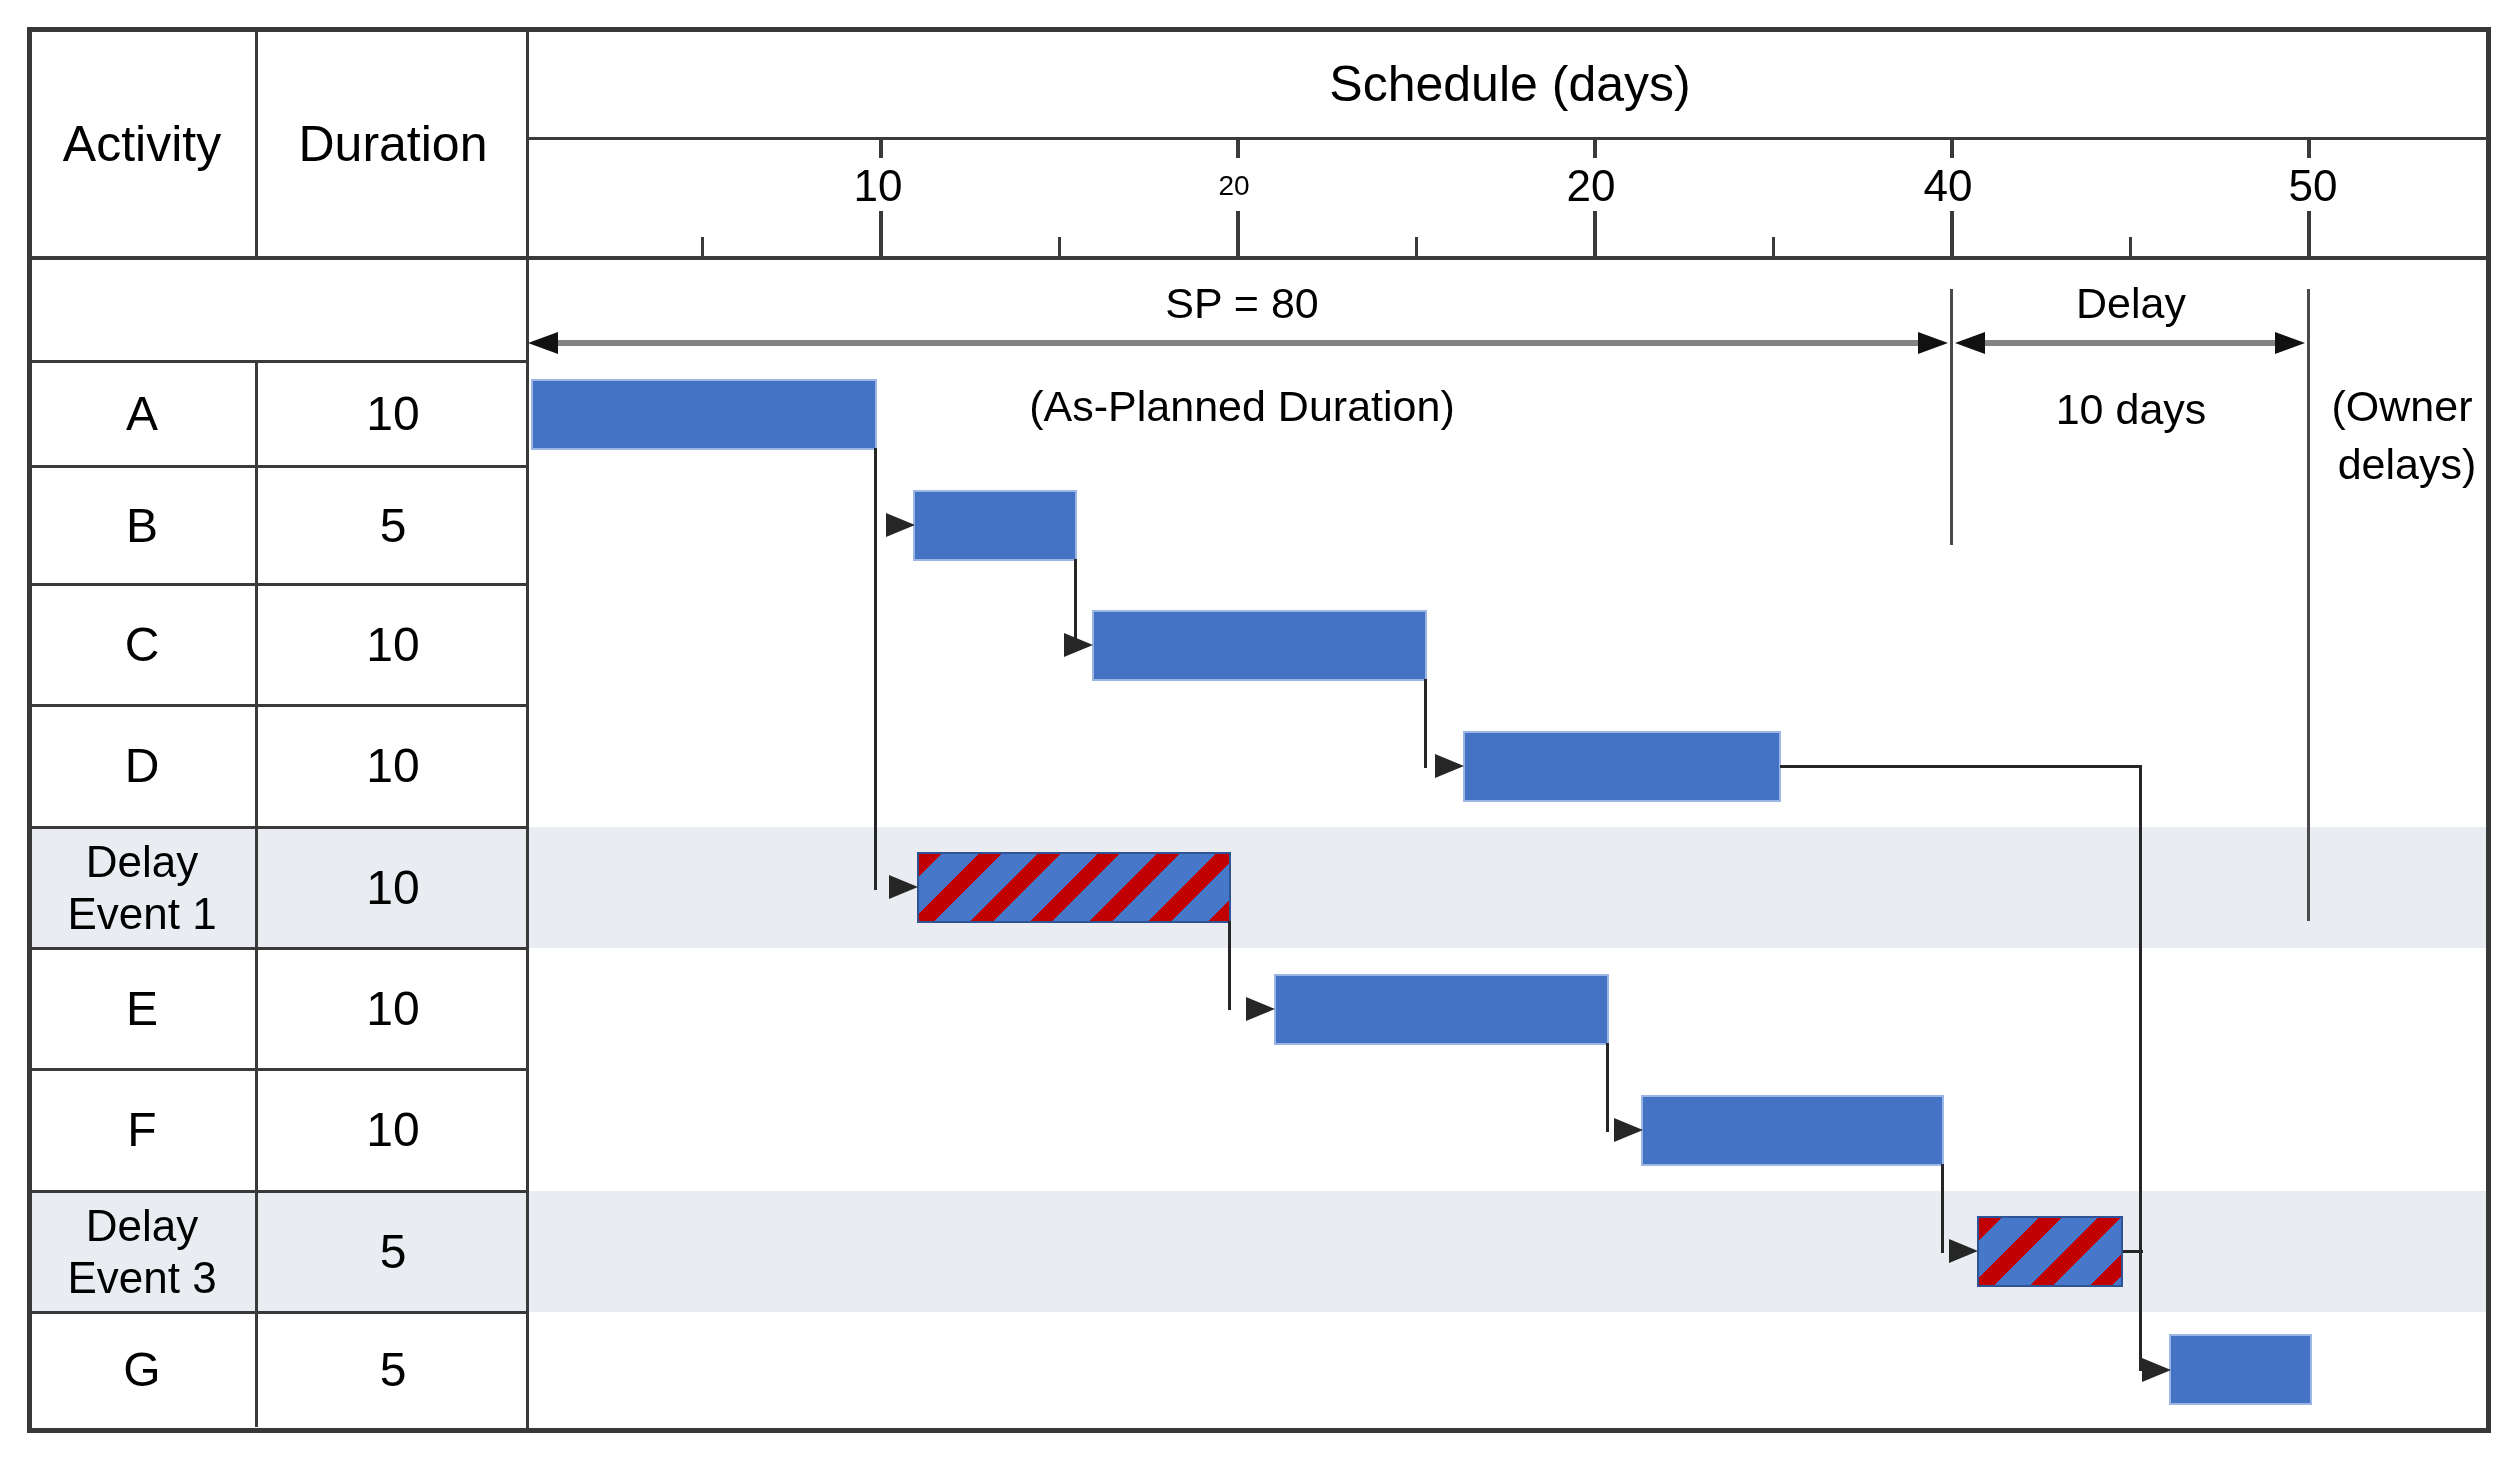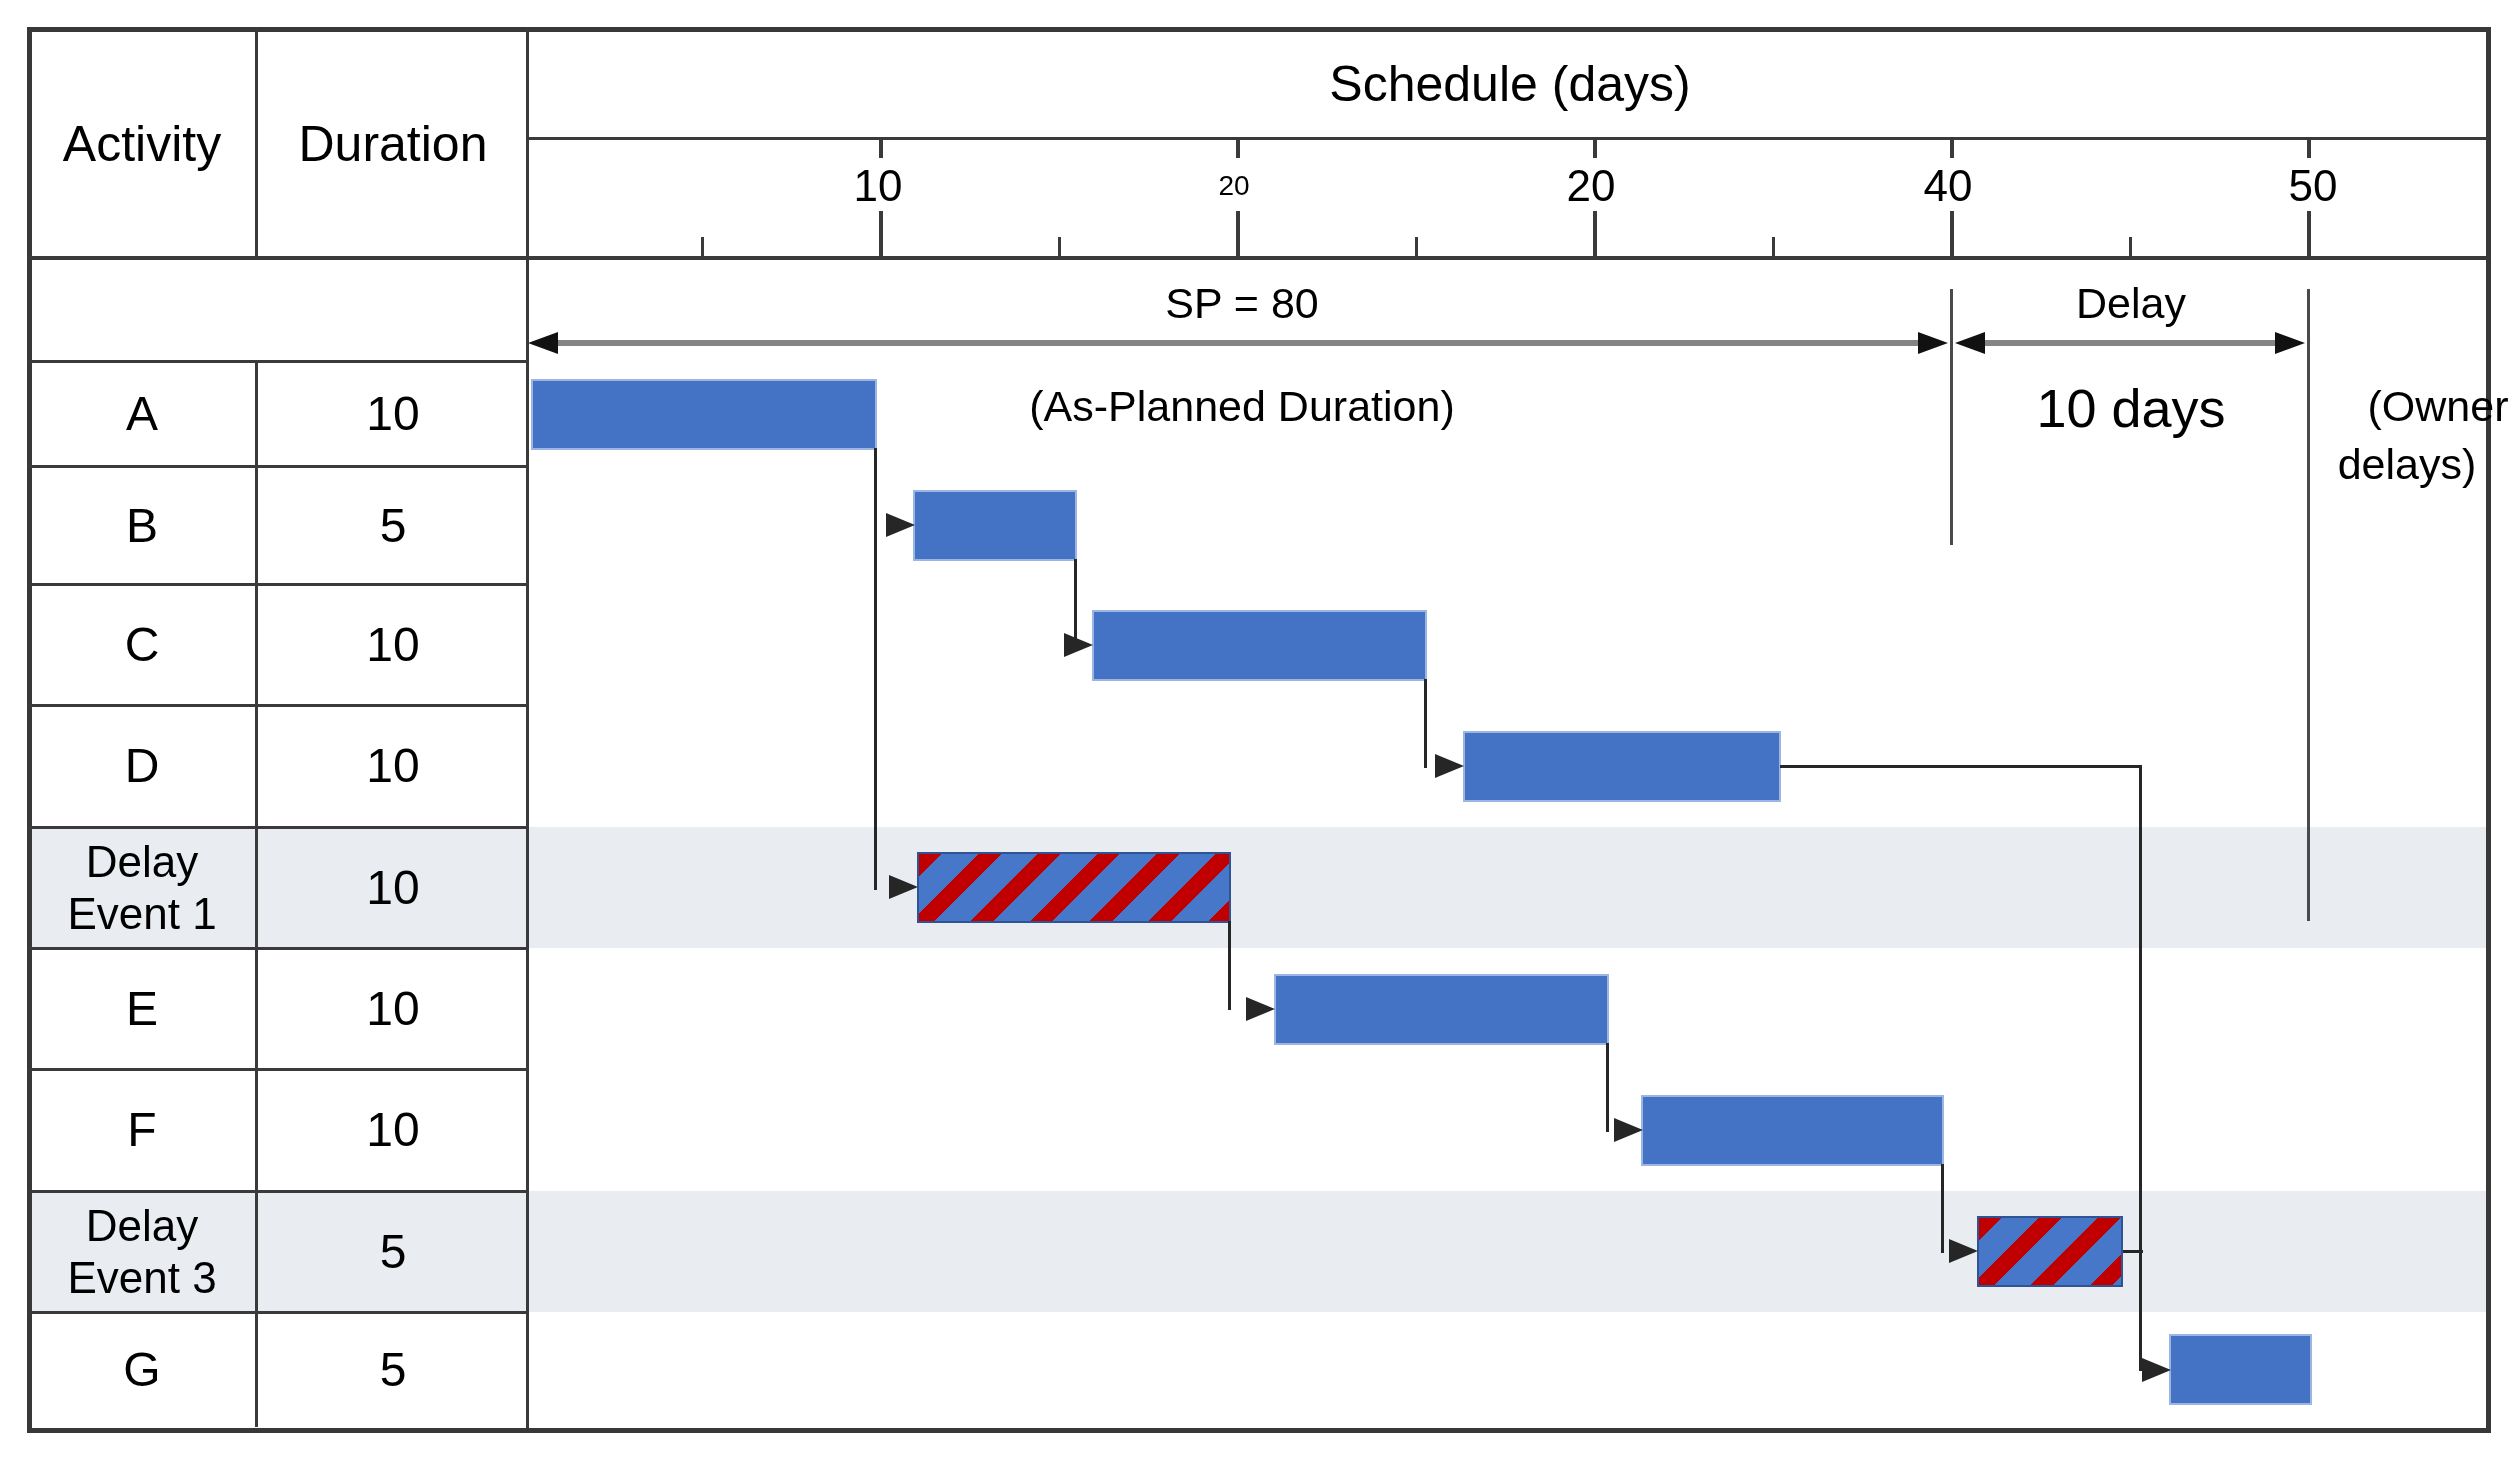--- a/index.html
+++ b/index.html
@@ -13,22 +13,22 @@
   .bar{position:absolute;box-sizing:border-box;}
   .bar-normal{background:#4472c4;border:2.7px solid #9cb6e3;}
   .bar-hatch{border:2.7px solid #2f5496;}
   .tri{position:absolute;width:0;height:0;border-style:solid;border-color:transparent;}
   #schedule-title{left:1510px;top:84px;font-size:50px;text-align:right;}
   #activity-header{left:142px;top:144px;font-size:50px;}
   #duration-header{left:393px;top:144px;font-size:50px;}
   #sp-label{left:1242px;top:303px;font-size:43px;}
   #sp-sub{left:1242px;top:406px;font-size:43px;}
   #delay-label{left:2131px;top:303px;font-size:43px;}
-  #delay-sub{left:2131px;top:409px;font-size:54px;}
-  #owner-line1{left:2402px;top:406px;font-size:43px;margin-left:36px;}
+  #delay-sub{left:2131px;top:409px;font-size:43px;}
+  #owner-line1{left:2402px;top:406px;font-size:43px;}
   #owner-line2{left:2407px;top:464px;font-size:43px;}
 </style>
 </head>
 <body>
 
 <div id="stage">
   <div id="bands">
       <div class="band" style="left: 30px; top: 827px; width: 2456px; height: 121px; background: rgb(233, 237, 242);"></div>
       <div class="band" style="left: 30px; top: 1191px; width: 2456px; height: 121px; background: rgb(233, 237, 242);"></div>
     </div>

